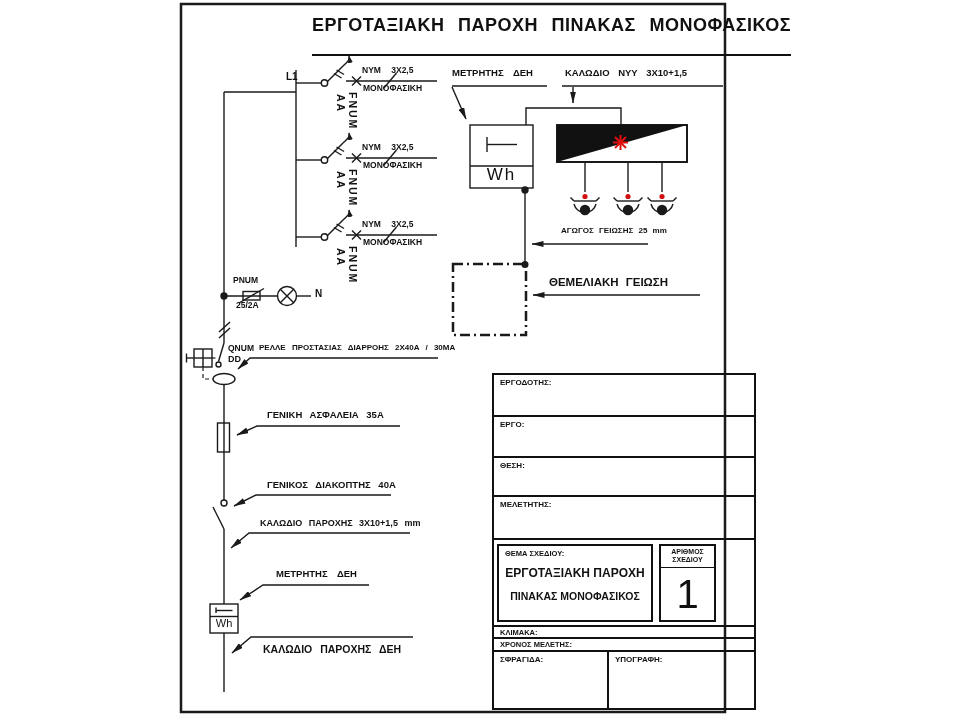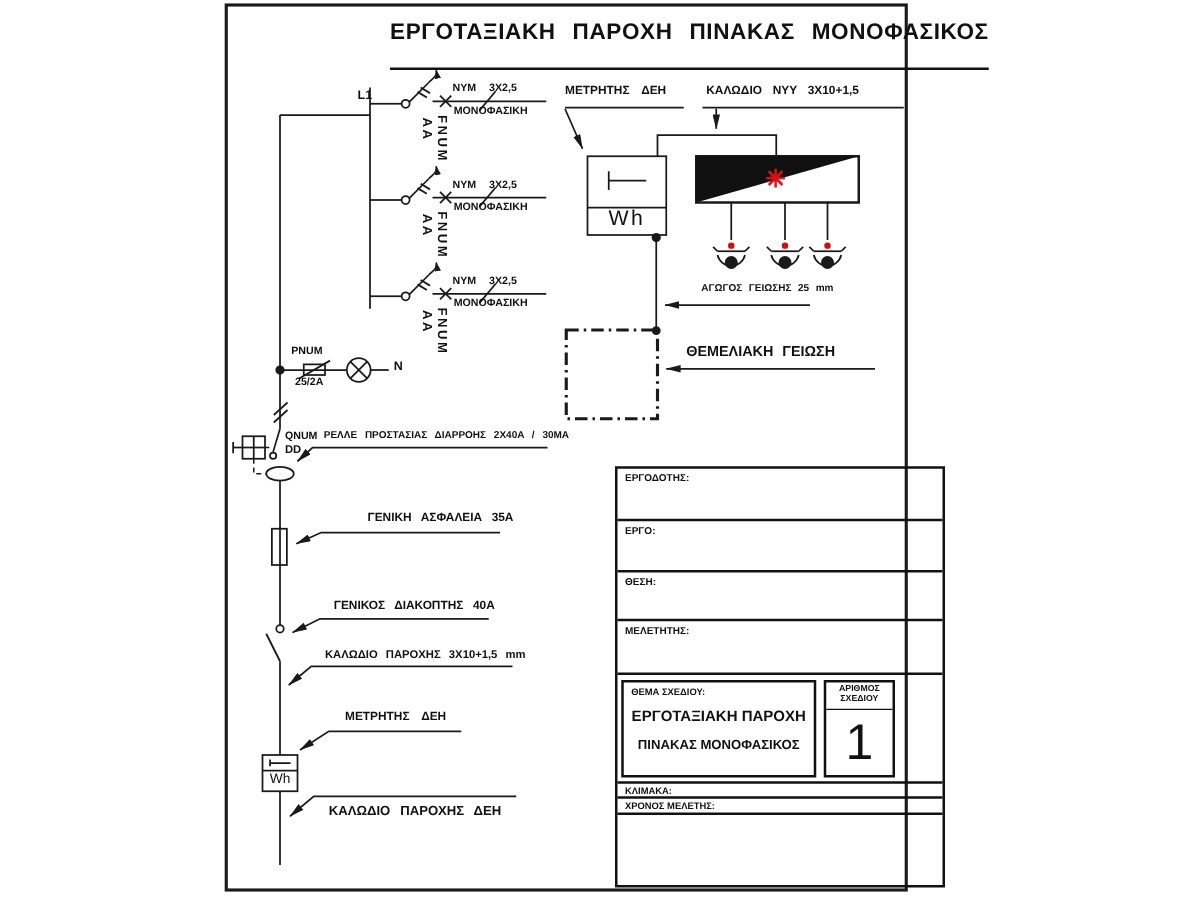--- a/index.html
+++ b/index.html
@@ -216,21 +216,21 @@
   <div class="lbl rot" style="left:358px;top:246px;font-size:10.5px;letter-spacing:2px;">FNUM</div>
   <div class="lbl rot" style="left:346px;top:248px;font-size:10.5px;letter-spacing:2px;">AA</div>
 
   <div class="lbl" style="left:233px;top:276px;font-size:8.5px;">PNUM</div>
   <div class="lbl" style="left:236px;top:301px;font-size:8.5px;">25/2A</div>
 
   <div class="lbl" style="left:228px;top:344px;font-size:8.5px;">QNUM</div>
   <div class="lbl" style="left:228px;top:355px;font-size:9px;">DD</div>
   <div class="lbl" style="left:259px;top:344px;font-size:8px;word-spacing:4px;">ΡΕΛΛΕ ΠΡΟΣΤΑΣΙΑΣ ΔΙΑΡΡΟΗΣ 2X40A / 30MA</div>
 
-  <div class="lbl" style="left:267px;top:410px;font-size:9.5px;word-spacing:5px;margin-left:27px;">ΓΕΝΙΚΗ ΑΣΦΑΛΕΙΑ 35A</div>
+  <div class="lbl" style="left:267px;top:410px;font-size:9.5px;word-spacing:5px;">ΓΕΝΙΚΗ ΑΣΦΑΛΕΙΑ 35A</div>
   <div class="lbl" style="left:267px;top:480px;font-size:9.5px;word-spacing:5px;">ΓΕΝΙΚΟΣ ΔΙΑΚΟΠΤΗΣ 40A</div>
   <div class="lbl" style="left:260px;top:519px;font-size:9px;word-spacing:4px;">ΚΑΛΩΔΙΟ ΠΑΡΟΧΗΣ 3X10+1,5 mm</div>
   <div class="lbl" style="left:276px;top:569px;font-size:9.5px;word-spacing:7px;">ΜΕΤΡΗΤΗΣ ΔΕΗ</div>
   <div class="lbl ctr" style="left:210px;top:617px;width:28px;font-size:11px;font-weight:normal;">Wh</div>
   <div class="lbl" style="left:263px;top:644px;font-size:10.5px;word-spacing:5px;">ΚΑΛΩΔΙΟ ΠΑΡΟΧΗΣ ΔΕΗ</div>
 
   <div class="lbl" style="left:452px;top:68px;font-size:9.5px;word-spacing:7px;">ΜΕΤΡΗΤΗΣ ΔΕΗ</div>
   <div class="lbl" style="left:565px;top:68px;font-size:9.5px;word-spacing:6px;text-align:center;">ΚΑΛΩΔΙΟ NYY 3X10+1,5</div>
   <div class="lbl ctr" style="left:470px;top:166px;width:63px;font-size:17px;font-weight:normal;letter-spacing:2px;">Wh</div>
   <div class="lbl" style="left:561px;top:227px;font-size:8px;word-spacing:3px;">ΑΓΩΓΟΣ ΓΕΙΩΣΗΣ 25 mm</div>
@@ -264,15 +264,23 @@
         <div class="ctr" style="font-size:40px;font-weight:normal;color:#111;line-height:52px;">1</div>
       </div>
     </div>
 
     <div class="tb-row" style="top:252px;height:12px;">
       <span class="tb-lab" style="top:1px;font-size:7.5px;">ΚΛΙΜΑΚΑ:</span>
     </div>
     <div class="tb-row" style="top:264px;height:13px;">
       <span class="tb-lab" style="top:1px;font-size:7.5px;">ΧΡΟΝΟΣ ΜΕΛΕΤΗΣ:</span>
     </div>
+    <div class="tb-row" style="top:277px;height:56px;border-bottom:none;">
+      <div style="position:absolute;left:0;top:0;width:115px;height:100%;border-right:2px solid #111;box-sizing:border-box;">
+        <span class="tb-lab">ΣΦΡΑΓΙΔΑ:</span>
+      </div>
+      <div style="position:absolute;left:115px;top:0;right:0;height:100%;">
+        <span class="tb-lab">ΥΠΟΓΡΑΦΗ:</span>
+      </div>
+    </div>
   </div>
 
 </div>
 
 </body></html>

